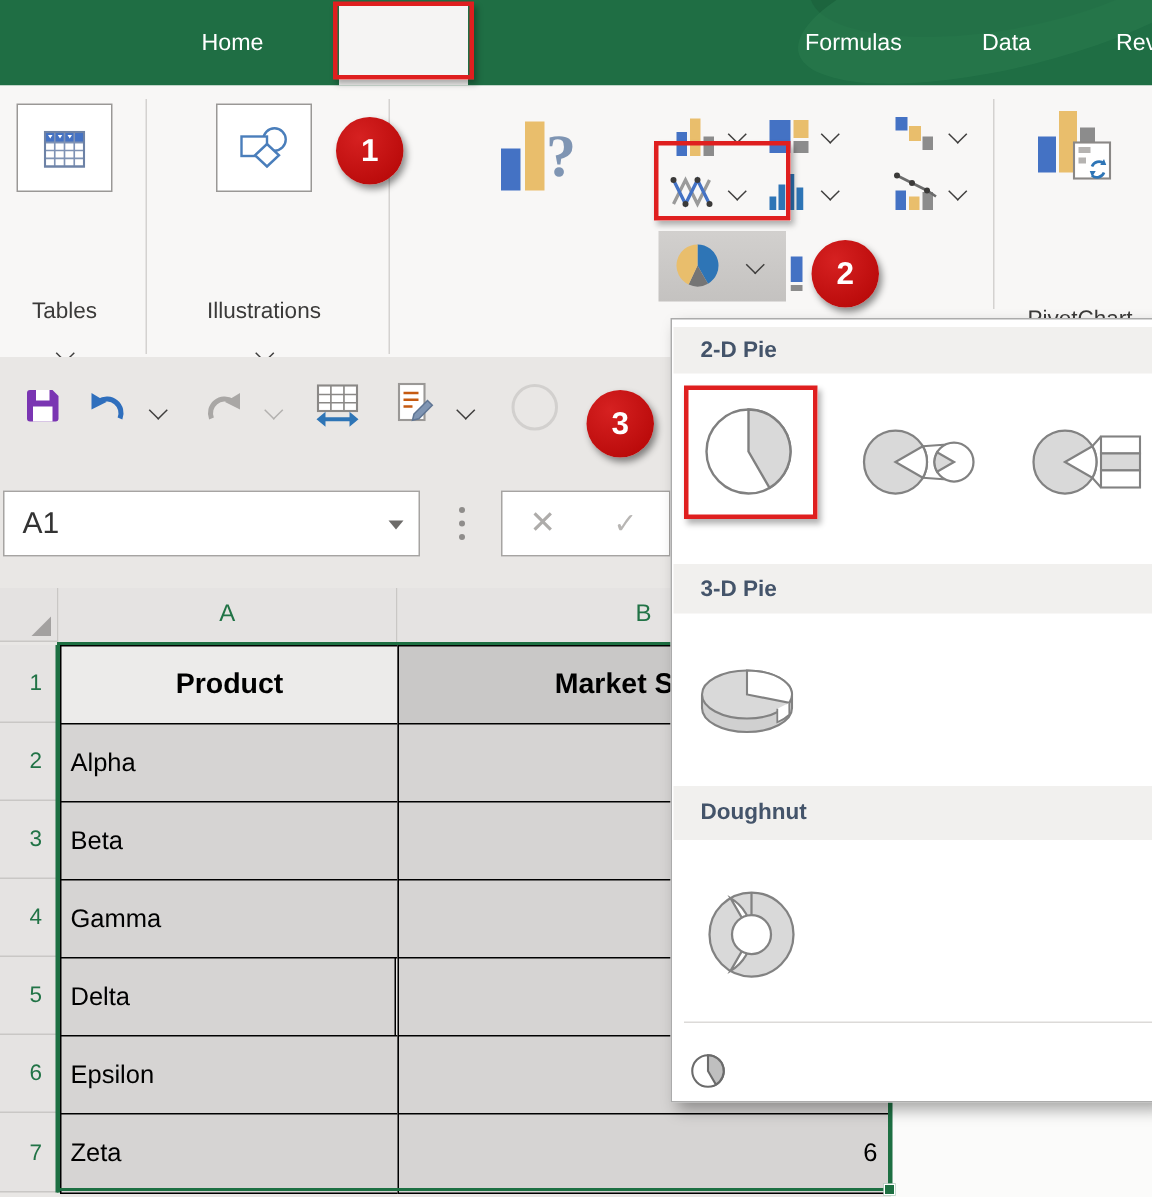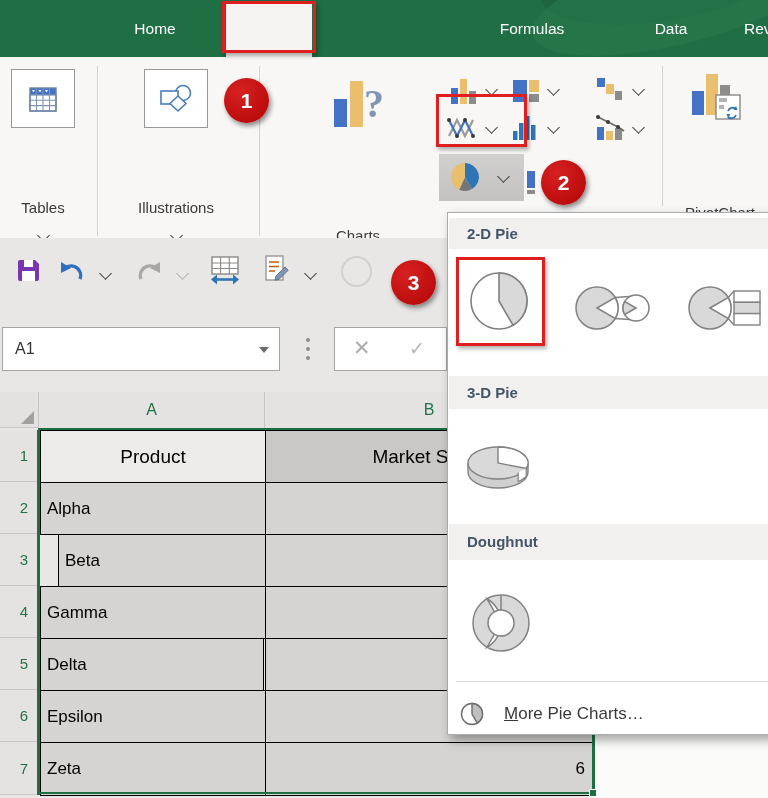--- a/index.html
+++ b/index.html
@@ -22,40 +22,40 @@
   .group-sep{position:absolute;top:9px;width:1px;height:170px;background:#d4d2d0}
   .bigbtn{position:absolute;width:64px;height:59px;background:#fff;border:1px solid #9a9896;box-sizing:border-box;display:flex;align-items:center;justify-content:center;cursor:pointer}
   .rlabel{position:absolute;font-size:15px;color:#3b3a39;text-align:center;white-space:nowrap}
   .chev{position:absolute;width:8px;height:8px;border-right:1.7px solid #3f3e3d;border-bottom:1.7px solid #3f3e3d;transform:rotate(45deg)}
   .chev.gray{border-color:#b3b1af}
   .minibtn{position:absolute;cursor:pointer}
 
   
   .band{position:absolute;left:0;top:238px;width:768px;height:152px;background:#e9e7e5}
   .namebox{position:absolute;left:2px;top:327px;width:278px;height:44px;background:#fff;border:1px solid #a6a4a2;box-sizing:border-box}
-  .namebox .val{position:absolute;left:12px;top:0;line-height:42px;font-size:16px;color:#333}
+  .namebox .val{position:absolute;left:12px;top:0;line-height:42px;font-size:20px;color:#333}
   .nb-arrow{position:absolute;left:256px;top:19px;width:0;height:0;border-left:5px solid transparent;border-right:5px solid transparent;border-top:6px solid #6d6b69}
   .grip-dot{position:absolute;width:4px;height:4px;border-radius:50%;background:#8f8d8b}
   .fxbox{position:absolute;left:334px;top:327px;width:113px;height:44px;background:#fff;border:1px solid #a6a4a2;box-sizing:border-box}
   .fx-x{position:absolute;left:18px;top:8px;font-size:21px;color:#aeacaa}
   .fx-check{position:absolute;left:74px;top:9px;font-size:19px;color:#b8b6b4}
   .fadedcircle{position:absolute;left:341px;top:256px;width:27px;height:27px;border:2px solid #d2d0ce;border-radius:50%}
 
   
   .gridbg{position:absolute;left:0;top:390px;width:768px;height:408px;background:#e9e7e5}
   .gridwhite{position:absolute;left:594px;top:430px;width:174px;height:368px;background:#fbfbfa}
   .colhdr{position:absolute;top:392px;height:36px;background:#e5e3e2;border-right:1px solid #c9c7c5;box-sizing:border-box;
     color:#217346;font-size:16px;text-align:center;line-height:36px;cursor:pointer}
   .corner{position:absolute;left:0;top:392px;width:39px;height:36px;background:#e4e2e1;border-right:1px solid #c9c7c5;border-bottom:1px solid #c9c7c5;box-sizing:border-box;cursor:pointer}
   .corner-tri{position:absolute;left:21px;top:19px;width:0;height:0;border-left:13px solid transparent;border-bottom:13px solid #a3a1a0}
   .rowhdr{position:absolute;left:0;width:39px;background:#e5e3e2;border-bottom:1px solid #c9c7c5;box-sizing:border-box;
     color:#217346;font-size:15px;text-align:right;padding-right:11px;cursor:pointer}
   .rowhdr-greenline{position:absolute;left:37px;top:430px;width:2px;height:365px;background:#1d6f42}
   .cell{position:absolute;border:1px solid #000;box-sizing:border-box;background:#d6d4d3;font-size:17px;color:#000;overflow:hidden;cursor:cell}
-  .cell.hdr{font-weight:normal;font-size:19px;text-align:center}
+  .cell.hdr{font-weight:bold;font-size:19px;text-align:center}
   .cell.left{padding-left:6px}
   .cell.right{text-align:right;padding-right:8px}
   .sel{position:absolute;background:#1d6f42;z-index:5}
   .fillhandle{position:absolute;left:589px;top:789px;width:8px;height:8px;background:#1d6f42;border:1px solid #fff;box-sizing:border-box;z-index:6;cursor:crosshair}
 
   
   .menu{position:absolute;left:447px;top:212px;width:324px;height:521px;background:#fff;border:1px solid #ababab;
     box-shadow:4px 5px 10px rgba(0,0,0,.35);z-index:40}
   .mstrip{position:absolute;left:1px;right:0;background:#f1f0ee}
   .mstrip .mtitle{position:absolute;left:18px;top:0;font-weight:bold;font-size:15px;color:#44546a}
@@ -73,21 +73,21 @@
   .redbox{position:absolute;border:3px solid #df1f1f;box-sizing:border-box;box-shadow:2px 3px 4px rgba(0,0,0,.3);z-index:55;pointer-events:none}
 </style>
 </head>
 <body>
 
 <div class="tabbar">
   <div class="swoosh2"></div>
   <div class="swoosh"></div>
   <div class="tab-active-bg"></div>
   <div class="tab" style="left:112px;width:86px">Home</div>
-  <div class="tab" style="left:477px;width:110px">Formulas</div>
+  <div class="tab" style="left:514px;width:110px">Formulas</div>
   <div class="tab" style="left:636px;width:70px">Data</div>
   <div class="tab" style="left:744px;width:80px;text-align:left">Review</div>
 </div>
 
 <div class="ribbon">
 
   <div class="bigbtn" style="left:11px;top:12px">
     <svg width="36" height="32" viewBox="0 0 36 32">
       <rect x="5" y="5" width="26" height="7" fill="#4472c4"></rect>
       <rect x="5" y="12" width="26" height="16" fill="#fff" stroke="#7f93b5" stroke-width="1.3"></rect>
@@ -113,21 +113,20 @@
 
   <div class="group-sep" style="left:259px"></div>
 
   <div class="minibtn" style="left:330px;top:16px">
     <svg width="58" height="62" viewBox="0 0 58 62">
       <rect x="4" y="26" width="13" height="28" fill="#4472c4"></rect>
       <rect x="20" y="8" width="13" height="46" fill="#e9be6c"></rect>
       <text x="34" y="44" font-size="40" font-weight="bold" fill="#7f95b3" font-family="Liberation Serif, serif">?</text>
     </svg>
   </div>
-  <div class="rlabel" style="left:276px;top:170px;width:164px">Charts</div>
 
   <div class="minibtn" style="left:449px;top:20px">
     <svg width="30" height="28" viewBox="0 0 30 28">
       <rect x="2" y="11" width="7" height="16" fill="#4472c4"></rect>
       <rect x="11" y="2" width="7" height="25" fill="#e9be6c"></rect>
       <rect x="20" y="14" width="7" height="13" fill="#8c8c8c"></rect>
     </svg>
   </div>
   <div class="chev" style="left:487px;top:28px"></div>
 
@@ -284,21 +283,21 @@
 <div class="rowhdr" style="top:482px;height:52px;line-height:52px">2</div>
 <div class="rowhdr" style="top:534px;height:52px;line-height:52px">3</div>
 <div class="rowhdr" style="top:586px;height:52px;line-height:52px">4</div>
 <div class="rowhdr" style="top:638px;height:52px;line-height:52px">5</div>
 <div class="rowhdr" style="top:690px;height:52px;line-height:52px">6</div>
 <div class="rowhdr" style="top:742px;height:53px;line-height:53px">7</div>
 <div class="rowhdr-greenline"></div>
 
 <div class="cell hdr" style="left:40px;top:430px;width:226px;height:53px;line-height:51px;background:#ecebea">Product</div>
 <div class="cell left" style="left:40px;top:482px;width:226px;height:53px;line-height:51px">Alpha</div>
-<div class="cell left" style="left:58px;top:534px;width:226px;height:53px;line-height:51px">Beta</div>
+<div class="cell left" style="left:40px;top:534px;width:226px;height:53px;line-height:51px">Beta</div>
 <div class="cell left" style="left:40px;top:586px;width:226px;height:53px;line-height:51px">Gamma</div>
 <div class="cell left" style="left:40px;top:638px;width:224px;height:53px;line-height:51px">Delta</div>
 <div class="cell left" style="left:40px;top:690px;width:226px;height:53px;line-height:51px">Epsilon</div>
 <div class="cell left" style="left:40px;top:742px;width:258px;height:54px;line-height:52px">Zeta</div>
 
 <div class="cell hdr" style="left:265px;top:430px;width:329px;height:53px;line-height:51px;background:#c9c8c7">Market Share</div>
 <div class="cell" style="left:265px;top:482px;width:329px;height:53px"></div>
 <div class="cell" style="left:265px;top:534px;width:329px;height:53px"></div>
 <div class="cell" style="left:265px;top:586px;width:329px;height:53px"></div>
 <div class="cell" style="left:265px;top:638px;width:329px;height:53px"></div>
@@ -370,21 +369,20 @@
     </svg>
   </div>
 
   <div class="msep" style="top:468px"></div>
 
   <div class="mitem" style="top:480px">
     <svg class="micon" style="left:12px;top:9px" width="24" height="24" viewBox="0 0 24 24">
       <circle cx="12" cy="12" r="10.5" fill="#fff" stroke="#6b6b6b" stroke-width="1.4"></circle>
       <path d="M12,12 L12,1.5 A10.5,10.5 0 0 1 17.25,21.09 Z" fill="#bfbfbf" stroke="#6b6b6b" stroke-width="1.4"></path>
     </svg>
-    <div class="mitem-label"><span class="ul">M</span><span>ore Pie Charts…</span></div>
   </div>
 </div>
 
 <div class="redbox" style="left:222px;top:1px;width:94px;height:52px"></div>
 <div class="redbox" style="left:436px;top:94px;width:91px;height:53px"></div>
 <div class="redbox" style="left:456px;top:257px;width:89px;height:89px"></div>
 <div class="badge" style="left:224px;top:78px">1</div>
 <div class="badge" style="left:541px;top:160px">2</div>
 <div class="badge" style="left:391px;top:260px">3</div>
 

